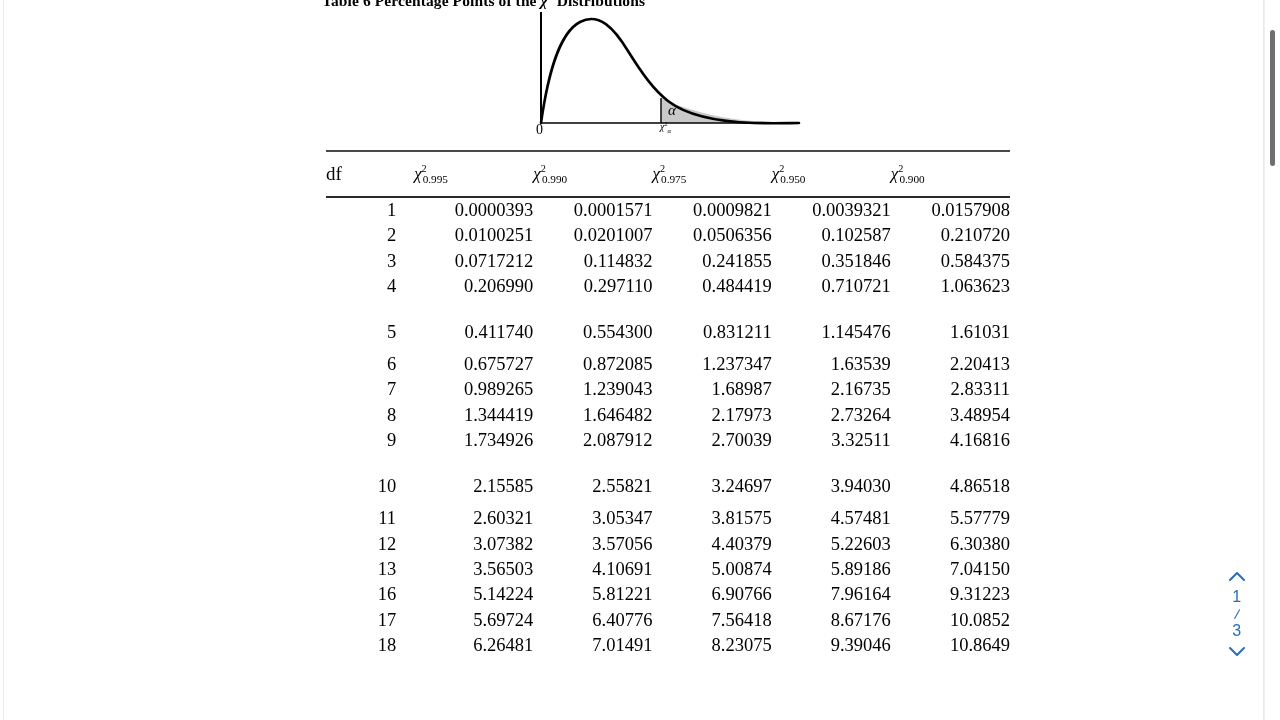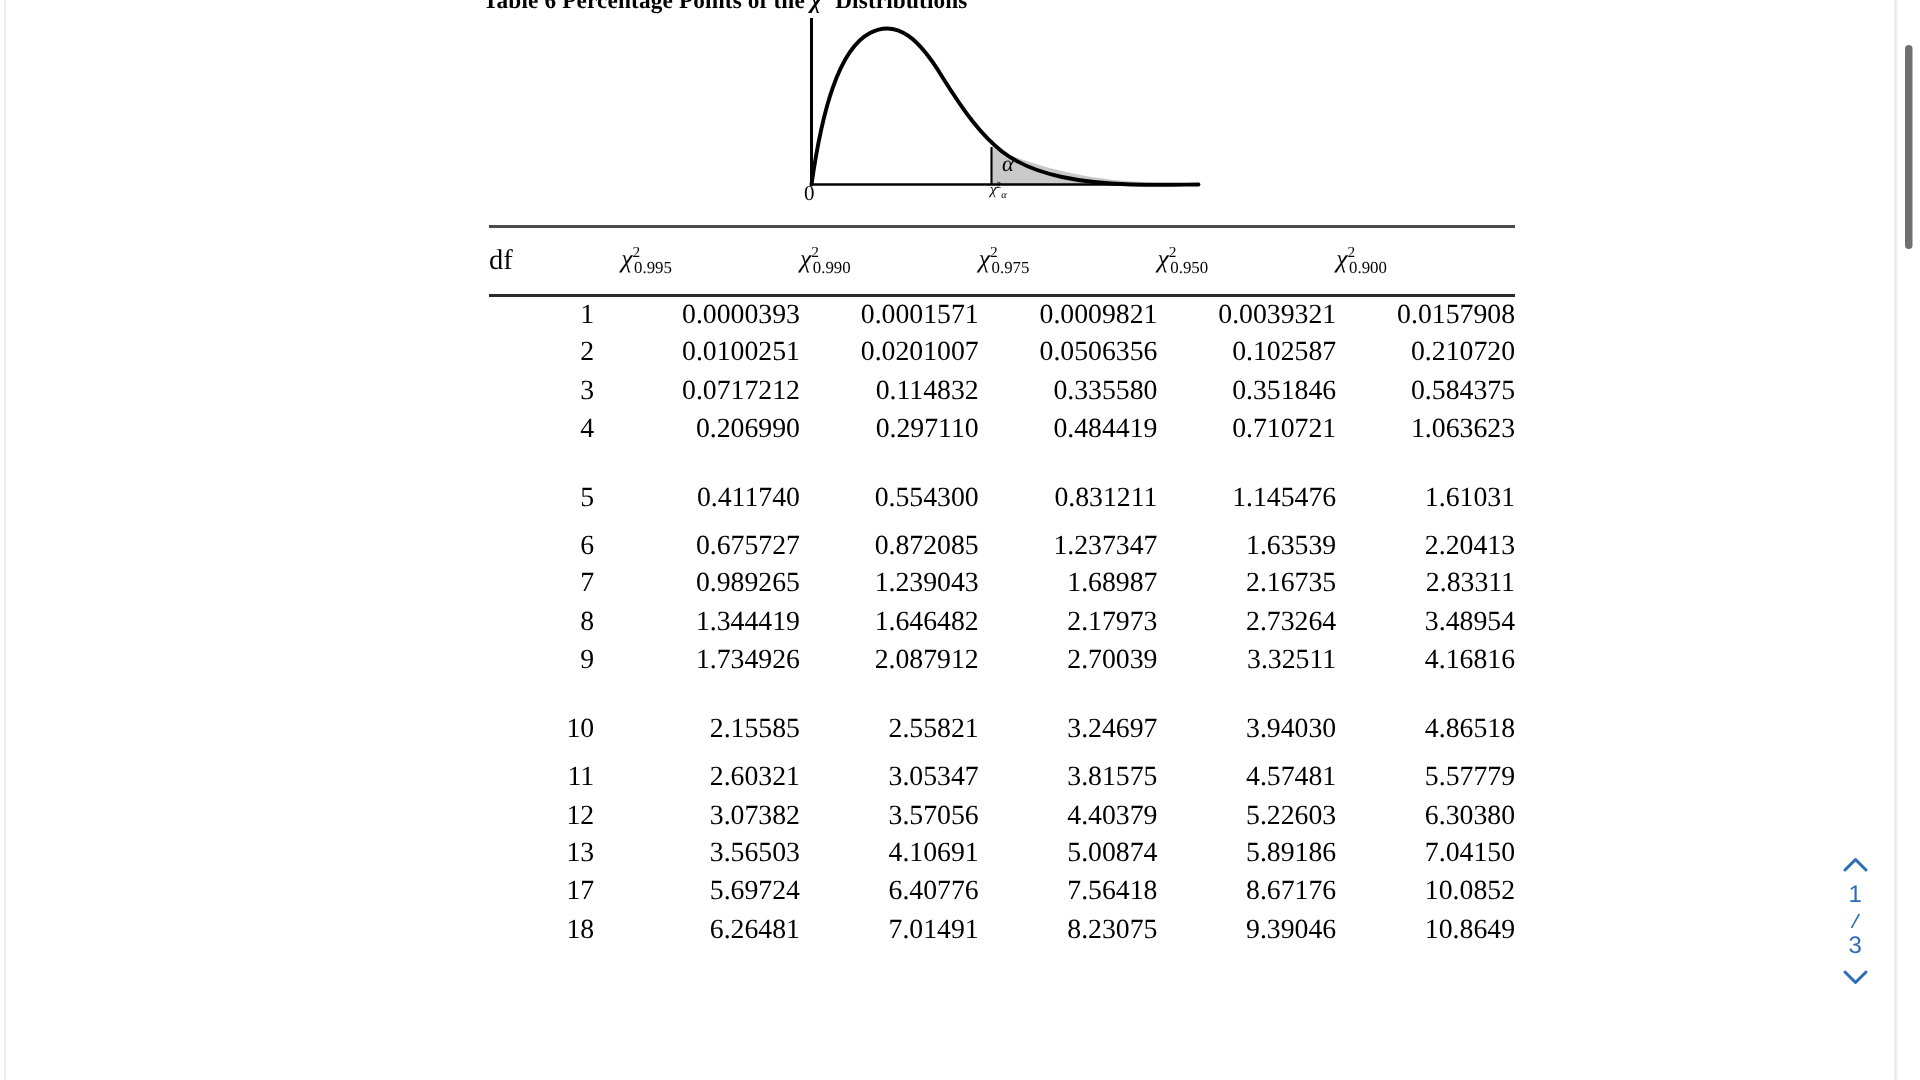--- a/index.html
+++ b/index.html
@@ -259,21 +259,21 @@
             <td>0.0100251</td>
             <td>0.0201007</td>
             <td>0.0506356</td>
             <td>0.102587</td>
             <td>0.210720</td>
           </tr>
           <tr>
             <td class="c-df">3</td>
             <td>0.0717212</td>
             <td>0.114832</td>
-            <td>0.335580</td>
+            <td>0.241855</td>
             <td>0.351846</td>
             <td>0.584375</td>
           </tr>
           <tr>
             <td class="c-df">4</td>
             <td>0.206990</td>
             <td>0.297110</td>
             <td>0.484419</td>
             <td>0.710721</td>
             <td>1.063623</td>
@@ -342,20 +342,28 @@
             <td>5.22603</td>
             <td>6.30380</td>
           </tr>
           <tr>
             <td class="c-df">13</td>
             <td>3.56503</td>
             <td>4.10691</td>
             <td>5.00874</td>
             <td>5.89186</td>
             <td>7.04150</td>
+          </tr>
+          <tr>
+            <td class="c-df">16</td>
+            <td>5.14224</td>
+            <td>5.81221</td>
+            <td>6.90766</td>
+            <td>7.96164</td>
+            <td>9.31223</td>
           </tr>
           <tr>
             <td class="c-df">17</td>
             <td>5.69724</td>
             <td>6.40776</td>
             <td>7.56418</td>
             <td>8.67176</td>
             <td>10.0852</td>
           </tr>
           <tr>

